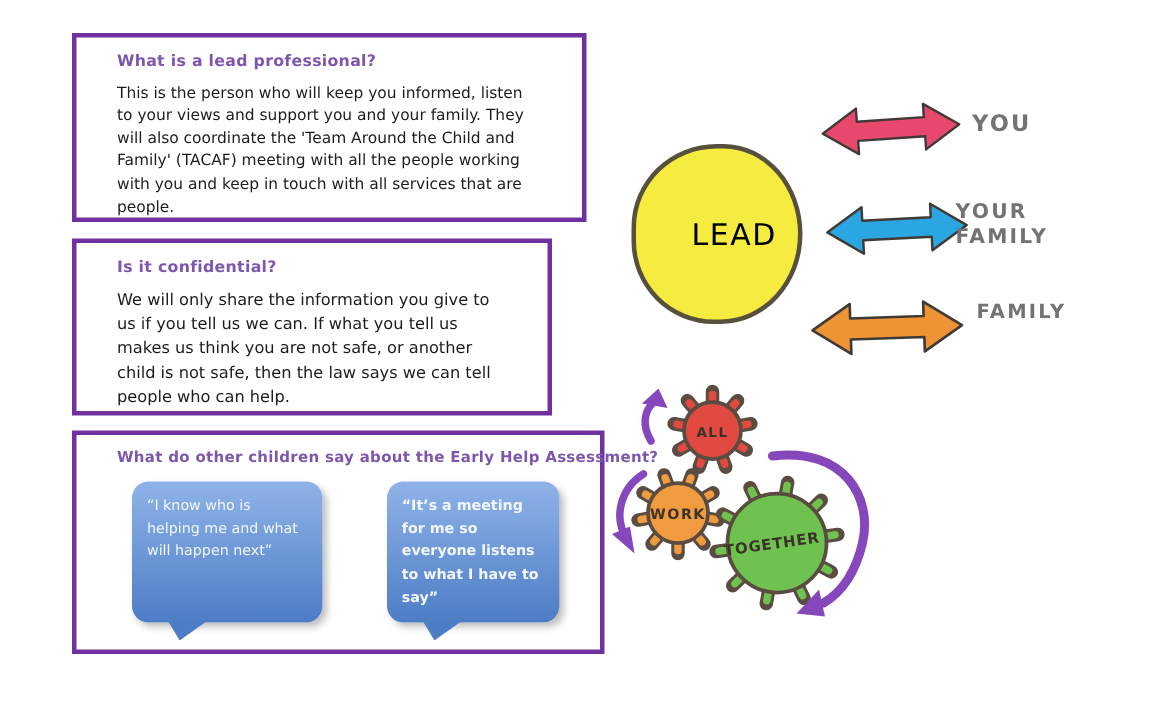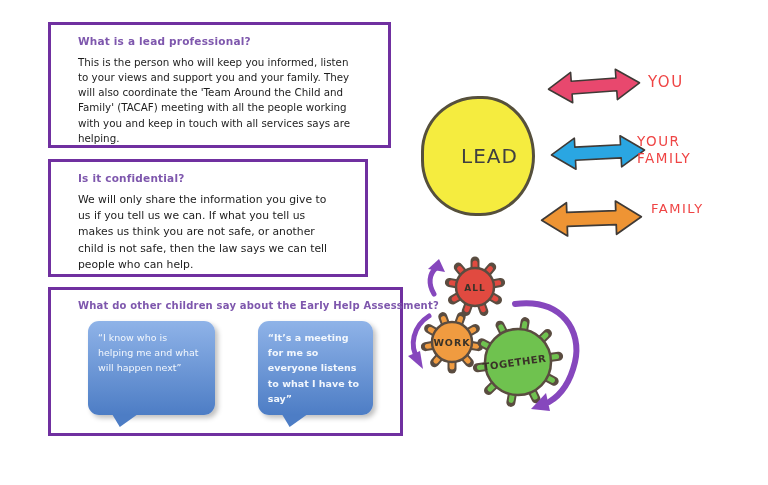--- a/index.html
+++ b/index.html
@@ -44,31 +44,31 @@
   }
   
   .lead-circle{
     position:absolute;left:421px;top:96px;width:108px;height:114px;
     background:var(--lead-fill,#f5ec3f);
     border:3px solid #56503c;
     border-radius:52% 48% 50% 50% / 48% 52% 52% 48%;
     display:flex;align-items:center;justify-content:center;
   }
   .lead-label{
-    font-size:20px;letter-spacing:1px;color:#404040;font-weight:500;
+    font-size:20px;letter-spacing:1px;color:#000000;font-weight:500;
     transform:translateX(-4px);
     margin-left:31px;
   }
   
   .darrow{position:absolute;}
   .darrow.a1{left:546px;top:61px;width:96px;height:50px;transform:rotate(-4deg);}
   .darrow.a2{left:549px;top:127px;width:98px;height:51px;transform:rotate(-3deg);}
   .darrow.a3{left:539px;top:196px;width:105px;height:45px;transform:rotate(-2deg);}
   .hlabel{
-    position:absolute;color:#ef4444;letter-spacing:1.5px;font-weight:400;
+    position:absolute;color:#737373;letter-spacing:1.5px;font-weight:700;
   }
   .hlabel.l-you{left:648px;top:73px;font-size:15px;}
   .hlabel.l-family{left:637px;top:133px;font-size:13.5px;width:64px;line-height:1.25;}
   .hlabel.l-others{left:651px;top:201px;font-size:13px;}
   
   .gears{position:absolute;left:403px;top:252px;}
   .gear-label{
     font-family:"DejaVu Sans",sans-serif;font-weight:600;fill:#3a3228;
     text-anchor:middle;letter-spacing:1px;
   }
@@ -76,21 +76,21 @@
   .gl-work{font-size:9.5px;}
   .gl-together{font-size:10px;letter-spacing:.5px;}
 </style>
 </head>
 <body>
 
 <div class="page">
 
   <section class="panel p1">
     <h2 class="ptitle">What is a lead professional?</h2>
-    <p class="pbody">This is the person who will keep you informed, listen to your views and support you and your family. They will also coordinate the 'Team Around the Child and Family' (TACAF) meeting with all the people working with you and keep in touch with all services says are helping.</p>
+    <p class="pbody">This is the person who will keep you informed, listen to your views and support you and your family. They will also coordinate the 'Team Around the Child and Family' (TACAF) meeting with all the people working with you and keep in touch with all services that are people.</p>
   </section>
 
   <section class="panel p2">
     <h2 class="ptitle">Is it confidential?</h2>
     <p class="pbody">We will only share the information you give to us if you tell us we can.  If what you tell us makes us think you are not safe, or another child is not safe, then the law says we can tell people who can help.</p>
   </section>
 
   <section class="panel p3">
     <h2 class="ptitle">What do other children say about the Early Help Assessment?</h2>
     <div class="bubbles">

